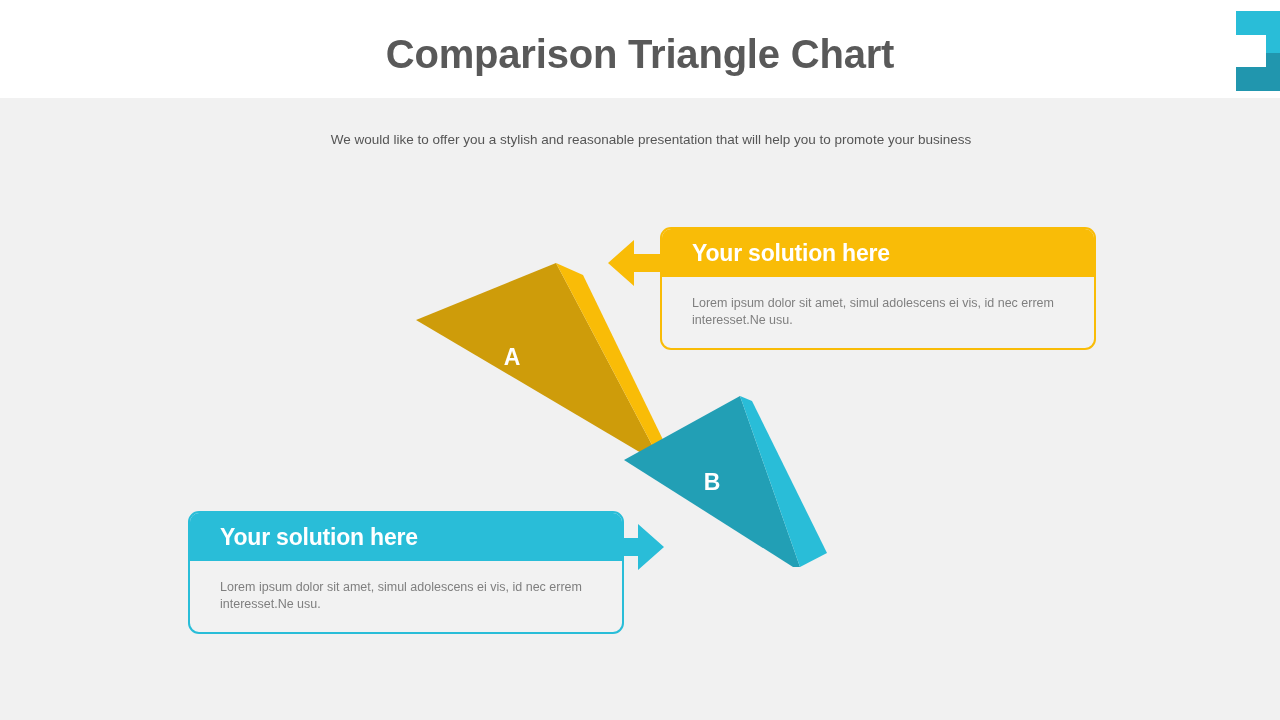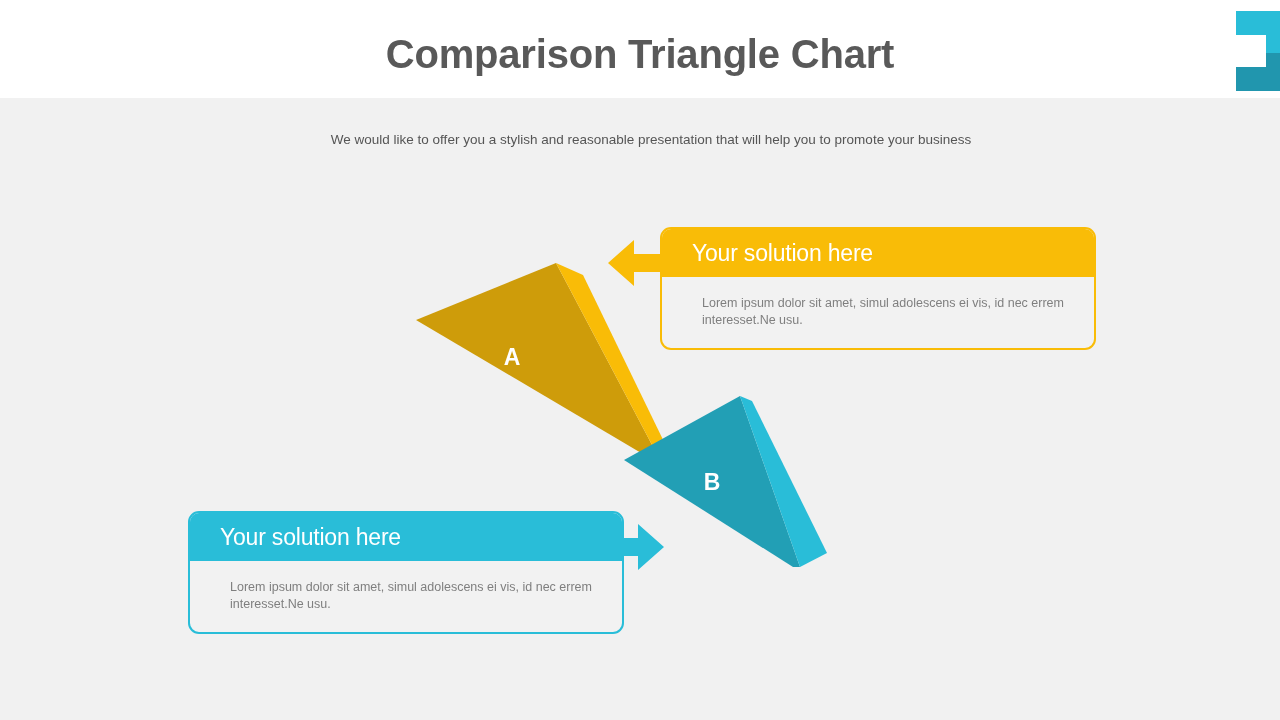--- a/index.html
+++ b/index.html
@@ -77,27 +77,27 @@
     overflow: hidden;
   }
   .callout-head {
     box-sizing: border-box;
     height: 48px;
     padding: 0 30px;
     display: flex;
     align-items: center;
     color: #ffffff;
     font-size: 23px;
-    font-weight: normal;
+    font-weight: bold;
     letter-spacing: -0.2px;
   }
   .callout-body {
     box-sizing: border-box;
     background: #f2f2f2;
-    padding: 18px 30px 0 40px;
+    padding: 18px 30px 0 30px;
     font-size: 12.5px;
     line-height: 1.35;
     color: #7f7f7f;
   }
   
   #callout-yellow {
     left: 660px;
     top: 227px;
     width: 436px;
     height: 123px;

